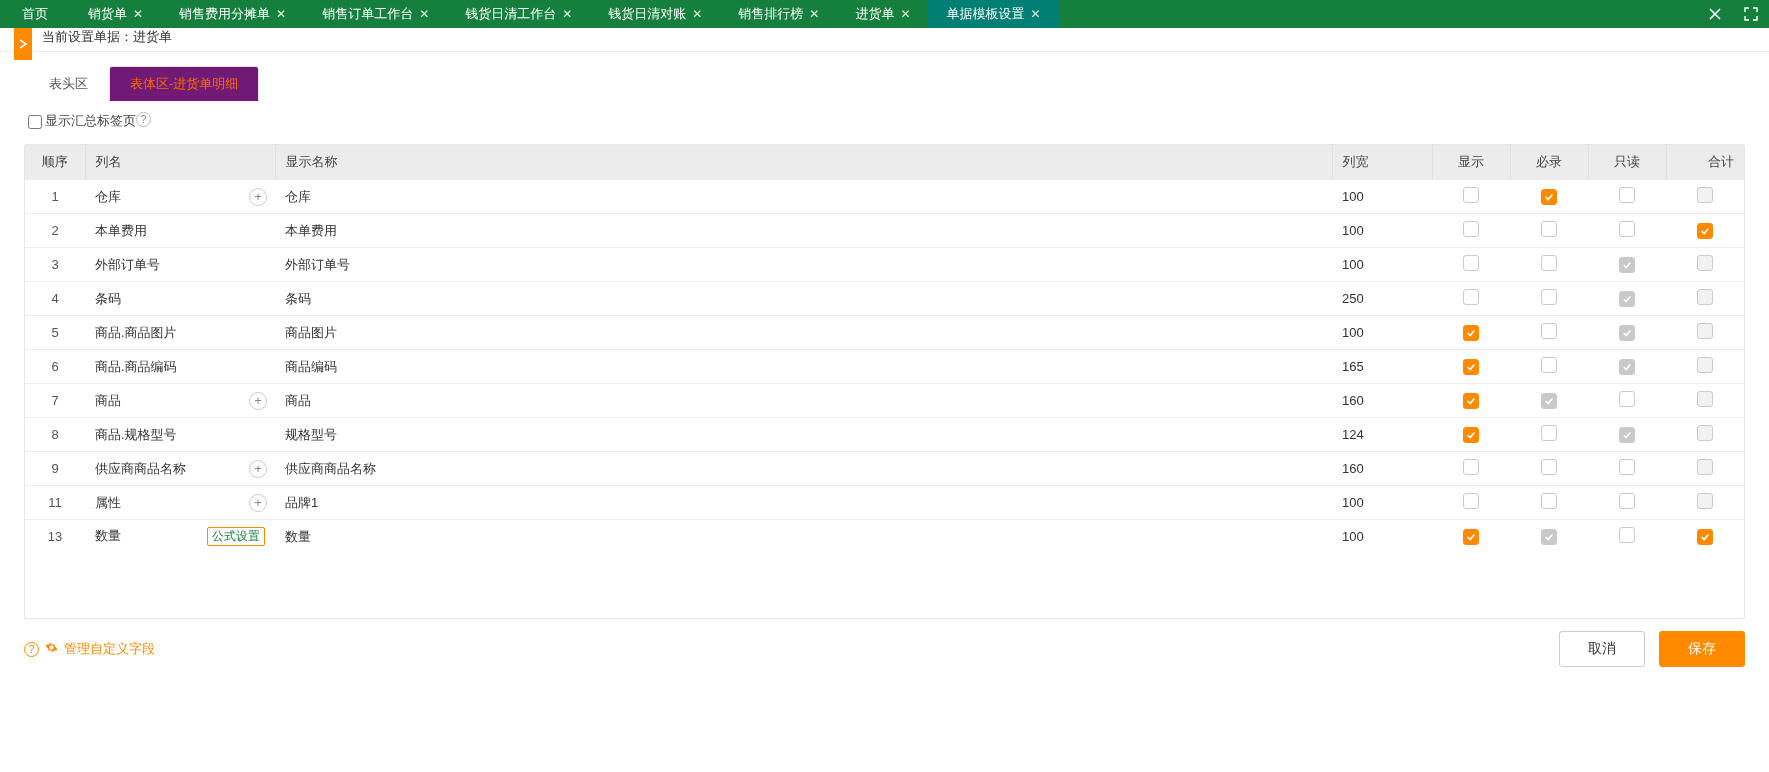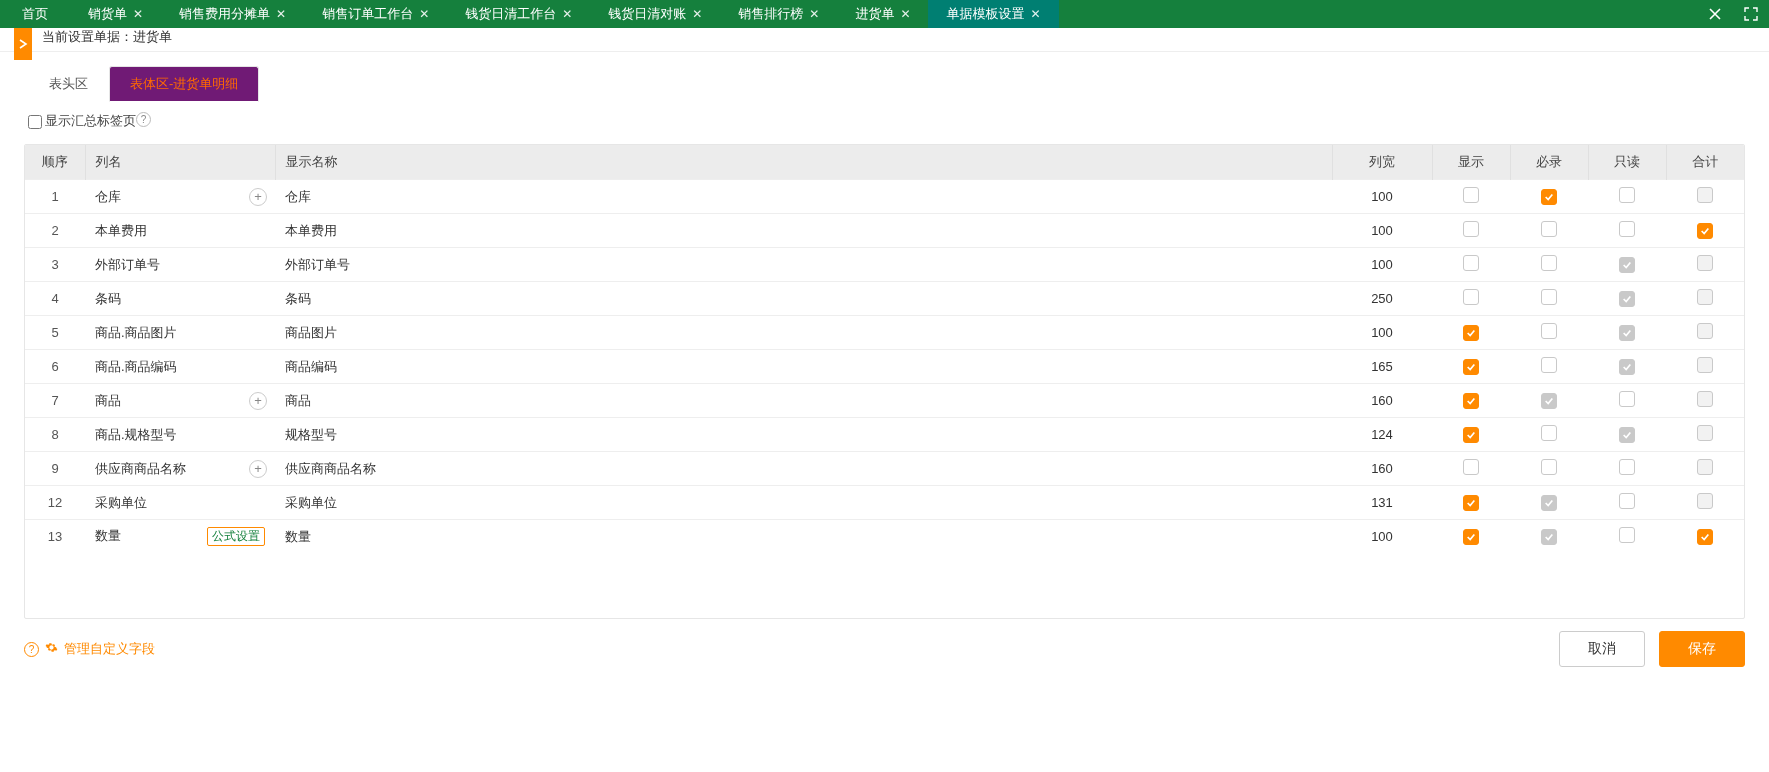--- a/index.html
+++ b/index.html
@@ -23,26 +23,26 @@
   .subtab.active { color:#ff6a00; border:1px solid #e5e5e5; border-bottom:1px solid #fff; border-radius:3px 3px 0 0; background:#701a75; }
   
   .sumrow { padding:10px 0 12px 24px; display:flex; align-items:flex-start; gap:0; color:#444; }
   .sumrow input { width:14px; height:14px; }
   .qmark { width:15px; height:15px; border:1px solid #bbb; border-radius:50%; font-size:10px; display:flex; align-items:center; justify-content:center; color:#888; }
   
   .tablewrap { margin:0 24px; border:1px solid #e6e6e6; border-radius:2px; overflow:hidden; height:475px; position:relative; }
   .scroll { height:100%; overflow-y:auto; }
   table { border-collapse:collapse; width:100%; }
   thead th { background:#ececec; text-align:left; font-weight:normal; color:#444; padding:8px 10px; border-right:1px solid #e0e0e0; position:sticky; top:0; z-index:2; }
-  thead th:last-child { border-right:none; }
+  thead th:last-child { border-right:none;text-align:right; }
   tbody td { padding:7px 10px; border-top:1px solid #eee; }
   .c-seq{ width:60px; text-align:center; }
   .c-colname{ width:190px; position:relative; }
   .c-disp{ }
-  .c-width{ width:100px;text-align:center; }
+  .c-width{ width:100px; }
   .c-chk{ width:78px; text-align:center; }
   .plusbtn { position:absolute; right:8px; top:50%; transform:translateY(-50%); width:18px; height:18px; border:1px solid #ccc; border-radius:50%; display:flex; align-items:center; justify-content:center; font-size:13px; color:#888; cursor:pointer; background:#fff; }
   .formula { display:inline-block; border:1px solid #ff8a00; color:#15803d; font-size:12px; padding:0 4px; border-radius:2px; margin-left:4px; float:right; cursor:pointer; }
   td.c-seq{ text-align:center; color:#555; }
   
   .cb { width:16px; height:16px; border:1px solid #c9c9c9; border-radius:3px; display:inline-flex; align-items:center; justify-content:center; background:#fff; cursor:pointer; }
   .cb.disabled { background:#f2f2f2; cursor:default; }
   .cb.checked { background:#ff8a00; border-color:#ff8a00; }
   .cb.checked.disabled { background:#c9c9c9; border-color:#c9c9c9; }
   .cb svg { width:10px; height:10px; display:none; }
@@ -286,34 +286,26 @@
             <td class="c-seq">9</td>
             <td class="c-colname"><span>供应商商品名称</span><span class="plusbtn">+</span></td>
             <td class="c-disp">供应商商品名称</td>
             <td class="c-width">160</td>
             <td class="c-chk"><span class="cb"></span></td>
             <td class="c-chk"><span class="cb"></span></td>
             <td class="c-chk"><span class="cb"></span></td>
             <td class="c-chk"><span class="cb disabled"></span></td>
           </tr>
           <tr>
-            <td class="c-seq">12</td>
-            <td class="c-colname"><span>采购单位</span></td>
-            <td class="c-disp">采购单位</td>
-            <td class="c-width">131</td>
-            <td class="c-chk"><span class="cb checked">
-                <svg viewBox="0 0 12 12">
-                  <path d="M2 6 L5 9 L10 3" stroke-width="2" fill="none"></path>
-                </svg>
-              </span></td>
-            <td class="c-chk"><span class="cb checked disabled">
-                <svg viewBox="0 0 12 12">
-                  <path d="M2 6 L5 9 L10 3" stroke-width="2" fill="none"></path>
-                </svg>
-              </span></td>
+            <td class="c-seq">11</td>
+            <td class="c-colname"><span>属性</span><span class="plusbtn">+</span></td>
+            <td class="c-disp">品牌1</td>
+            <td class="c-width">100</td>
+            <td class="c-chk"><span class="cb"></span></td>
+            <td class="c-chk"><span class="cb"></span></td>
             <td class="c-chk"><span class="cb"></span></td>
             <td class="c-chk"><span class="cb disabled"></span></td>
           </tr>
           <tr>
             <td class="c-seq">13</td>
             <td class="c-colname"><span>数量</span><span class="formula">公式设置</span></td>
             <td class="c-disp">数量</td>
             <td class="c-width">100</td>
             <td class="c-chk"><span class="cb checked">
                 <svg viewBox="0 0 12 12">

